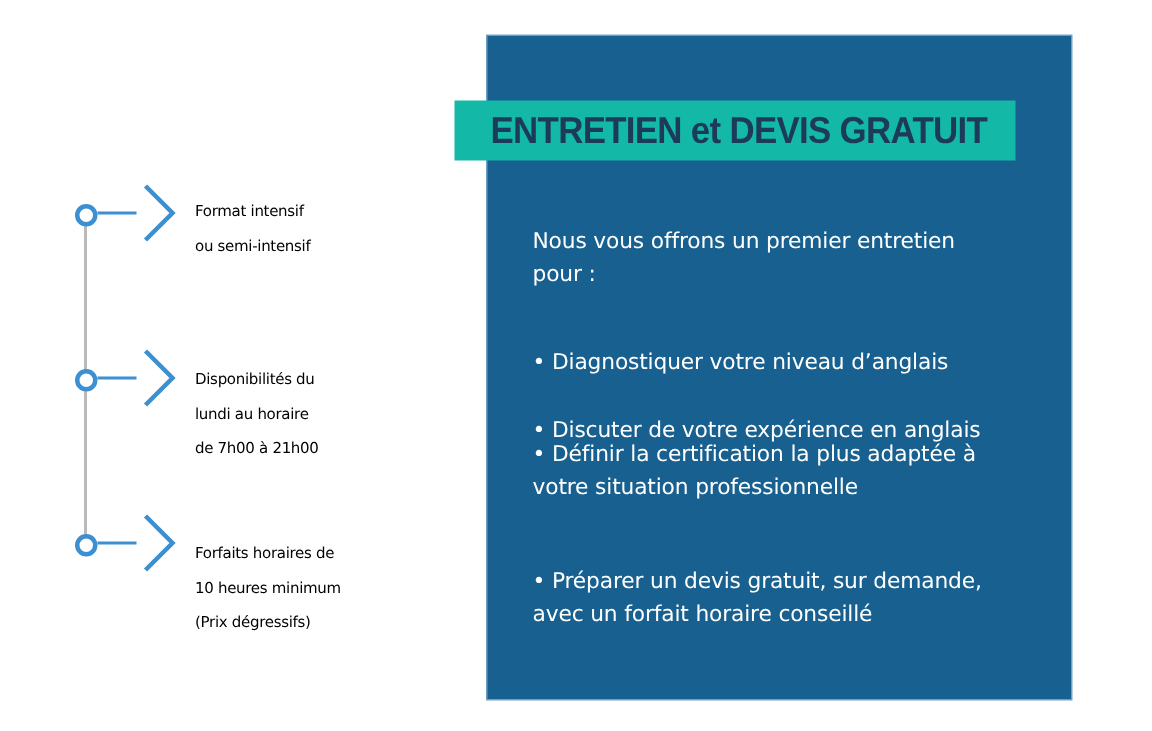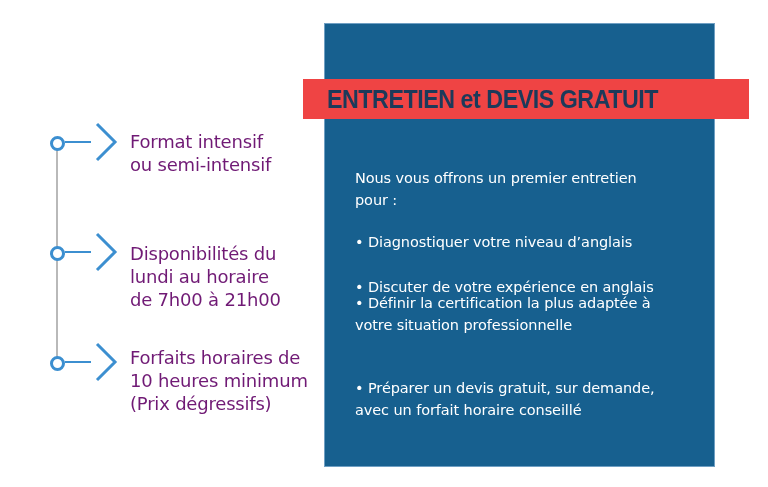--- a/index.html
+++ b/index.html
@@ -13,29 +13,29 @@
     .step { position: absolute; left: 0; width: 320px; }
     .node {
       position: absolute; left: 50px; width: 9px; height: 9px; border: 3px solid #3c8fd0;
       border-radius: 50%; background: #fff; box-sizing: content-box;
     }
     .connector {
       position: absolute; left: 65px; width: 26px; height: 2px; background: #3c8fd0;
     }
     .chevron { position: absolute; left: 93px; width: 26px; height: 40px; }
     .step-text {
-      position: absolute; left: 130px; font-size: 18px; line-height: 23px; color: #701a75;
+      position: absolute; left: 130px; font-size: 10px; line-height: 23px; color: #000000;
       white-space: pre-line; letter-spacing: -0.2px;
     }
     .panel {
       position: absolute; left: 325px; top: 24px; width: 389px; height: 442px; background: #17608f;
       box-shadow: 0 0 0 1px #6f9fc3;
     }
     .banner {
-      position: absolute; left: 303px; top: 79px; width: 446px; height: 40px; background: #ef4444;
+      position: absolute; left: 303px; top: 67px; width: 374px; height: 40px; background: #14b8a6;
     }
     .banner-text {
       position: absolute; left: 24px; top: 4px; font-family: "Liberation Sans", sans-serif;
       font-weight: bold; font-size: 25px; line-height: 32px; color: #1c3a5a; letter-spacing: -0.5px;
       transform: scaleX(0.93); transform-origin: left center; white-space: nowrap;
     }
     .panel-text {
       position: absolute; left: 355px; color: #ffffff; font-size: 14.5px; line-height: 22px;
       white-space: pre-line; letter-spacing: -0.1px;
     }
@@ -66,32 +66,32 @@
 lundi au horaire
 de 7h00 à 21h00</div>
   </div>
 
   <div class="step" style="top:0">
     <div class="node" style="top:356px"></div>
     <div class="connector" style="top:361px"></div>
     <svg class="chevron" style="top:342px" viewBox="0 0 26 40">
       <polyline points="4,2 22,20 4,38" fill="none" stroke="#3c8fd0" stroke-width="3"></polyline>
     </svg>
-    <div class="step-text" style="top:346px">Forfaits horaires de
+    <div class="step-text" style="top:358px">Forfaits horaires de
 10 heures minimum
 (Prix dégressifs)</div>
   </div>
 </div>
 
 <div class="panel"></div>
 
 <div class="banner">
   <div class="banner-text">ENTRETIEN et DEVIS GRATUIT</div>
 </div>
 
-<div class="panel-text" style="top:167px">Nous vous offrons un premier entretien
+<div class="panel-text" style="top:150px">Nous vous offrons un premier entretien
 pour :</div>
 <div class="panel-text" style="top:231px">• Diagnostiquer votre niveau d’anglais</div>
 <div class="panel-text" style="top:276px">• Discuter de votre expérience en anglais</div>
 <div class="panel-text" style="top:292px">• Définir la certification la plus adaptée à
 votre situation professionnelle</div>
 <div class="panel-text" style="top:377px">• Préparer un devis gratuit, sur demande,
 avec un forfait horaire conseillé</div>
 
 </body></html>

